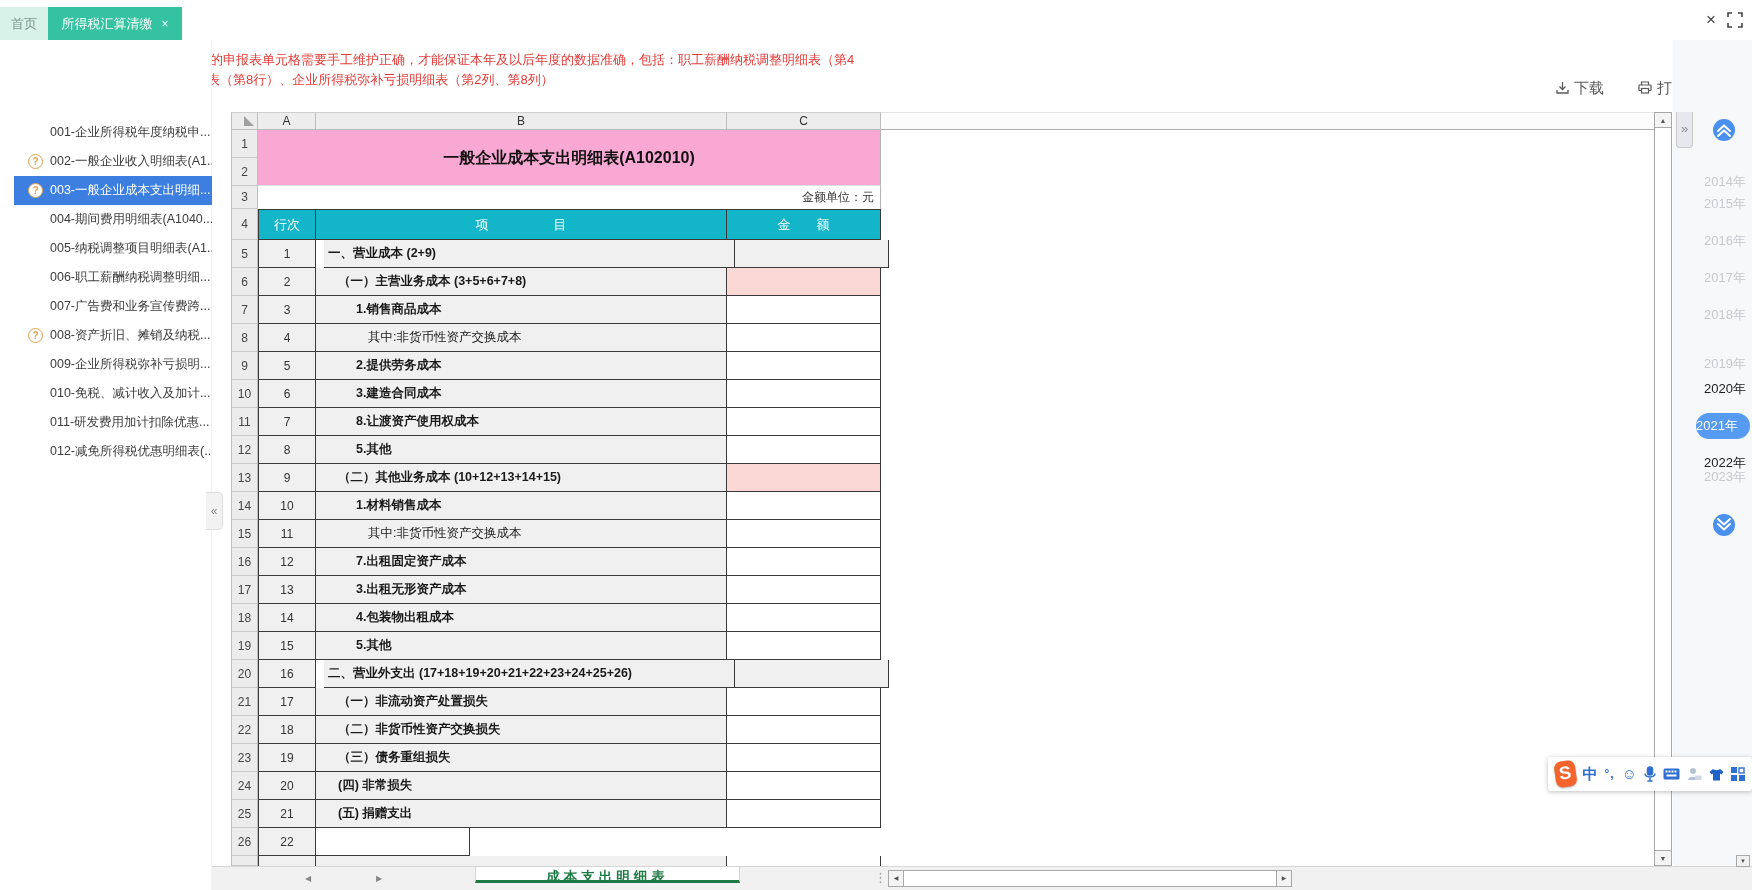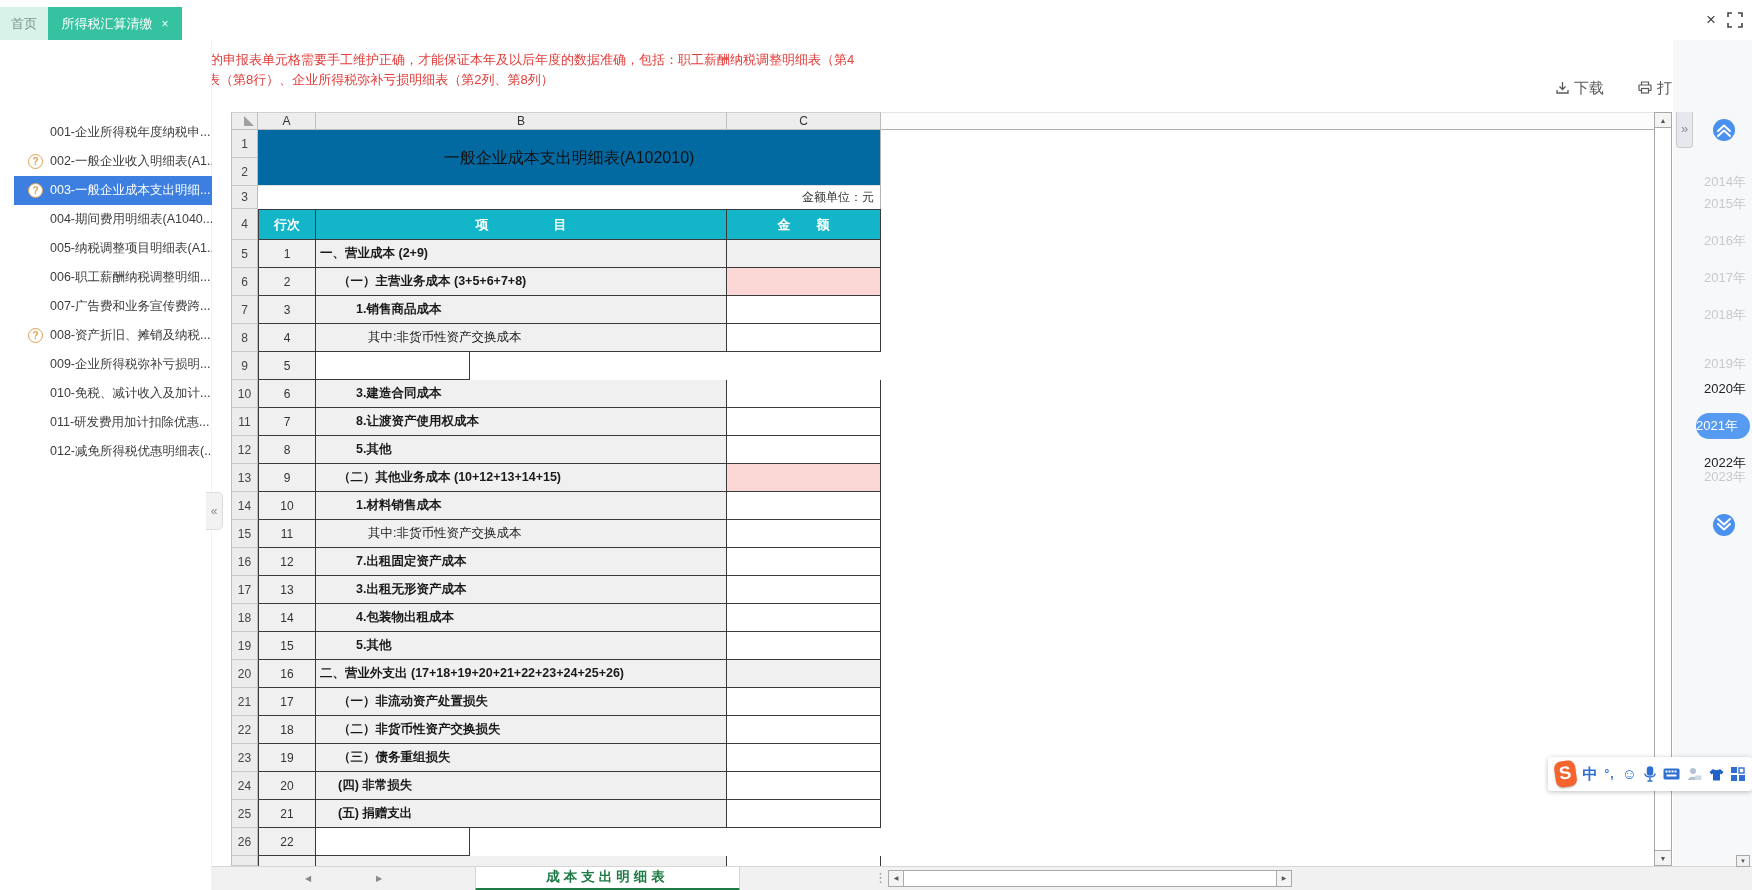--- a/index.html
+++ b/index.html
@@ -47,39 +47,39 @@
   .colhead-ext{position:absolute;left:881px;top:112px;width:773px;height:18px;background:#fcfcfd;
     border-bottom:1px solid #b0b0b0;border-top:1px solid #e4e4e4;}
 
   .preblock{position:absolute;left:231px;top:130px;display:flex;}
   .gutcol{display:flex;flex-direction:column;}
   .cellg{width:27px;background:#ececec;border-right:1px solid #bdbdbd;border-bottom:1px solid #c9c9c9;
     border-left:1px solid #bdbdbd;font-size:12px;color:#444;display:flex;align-items:center;justify-content:center;}
   .g28{height:28px;} .g23{height:23px;} .g31{height:31px;} .g10{height:10px;}
   .rightcol{display:flex;flex-direction:column;width:623px;}
   .title-cell{height:56px;border-right:1px solid #b4b4b4;border-bottom:1px solid #e0e0e0;
-    text-align:center;line-height:56px;font-size:16px;font-weight:normal;color:#111;background:#0369a1;}
+    text-align:center;line-height:56px;font-size:16px;font-weight:bold;color:#111;background:#f9a8d4;}
   .r3cell{height:23px;border-right:1px solid #b4b4b4;text-align:right;font-size:12px;color:#333;
     line-height:22px;padding-right:6px;background:#fff;}
 
   .hdr-row{position:absolute;left:231px;top:209px;display:flex;height:31px;}
-  .hx{background:#13b5c9;color:#fff;font-weight:bold;font-size:13px;display:flex;align-items:center;
+  .hx{background:#13b5c9;color:#fff;font-weight:normal;font-size:13px;display:flex;align-items:center;
     justify-content:center;border-right:1px solid #3a3a3a;border-bottom:1px solid #3a3a3a;border-top:1px solid #3a3a3a;}
   .hx.ha{width:58px;border-left:1px solid #3a3a3a;} .hx.hb{width:411px;} .hx.hc{width:154px;}
 
   .grid-rows{position:absolute;left:231px;top:240px;}
   .grow{display:flex;height:28px;}
   .grow .cellg{height:28px;}
   .fcell{border-right:1px solid #3a3a3a;border-bottom:1px solid #3a3a3a;height:28px;}
   .a-val{width:58px;background:#f0f0f0;border-left:1px solid #3a3a3a;font-size:12px;color:#333;
     display:flex;align-items:center;justify-content:center;}
   .b-item{width:411px;background:#f0f0f0;font-size:12.5px;font-weight:bold;color:#1a1a1a;
     line-height:27px;white-space:nowrap;overflow:hidden;}
   .b-item.nm{font-weight:normal;}
-  .ind0{padding-left:4px;} .ind1{padding-left:22px;} .ind2{padding-left:40px;} .ind3{padding-left:52px;}
+  .ind0{padding-left:4px;margin-left:8px;} .ind1{padding-left:22px;} .ind2{padding-left:40px;} .ind3{padding-left:52px;}
   .c-amt{width:154px;background:#fff;}
   .bg-gray{background:#f0f0f0;} .bg-pink{background:#fbd8d5;} .bg-white{background:#fff;}
   .partrow{position:absolute;left:231px;top:856px;display:flex;height:10px;overflow:hidden;}
   .partrow .cellg{height:10px;}
   .partrow .fcell{height:10px;border-bottom:none;}
 
   
   .vscroll{position:absolute;left:1654px;top:112px;width:18px;height:754px;background:#fff;
     border:1px solid #a9a9a9;}
   .vs-top,.vs-bot{position:absolute;left:0;width:16px;height:15px;background:#f4f4f4;color:#555;
@@ -97,21 +97,21 @@
   .chev-up{top:7px;} .chev-down{top:402px;}
   .year{position:absolute;right:6px;height:26px;line-height:26px;font-size:13px;color:#222;
     text-align:right;cursor:pointer;white-space:nowrap;}
   .year.dim{color:#c6c9ce;}
   .year.selected{right:2px;width:54px;text-align:left;background:#569af2;color:#fff;border-radius:13px;margin-left:32px;}
 
   
   .bottombar{position:absolute;left:212px;top:866px;width:1540px;height:24px;background:#f1f1f2;
     border-top:1px solid #d6d6d6;}
   .bb-arrow{position:absolute;top:0;height:24px;line-height:24px;font-size:8px;color:#888;cursor:pointer;}
-  .sheet-tab{position:absolute;left:263px;top:0;width:265px;height:24px;background:#fff;
+  .sheet-tab{position:absolute;left:263px;top:0;width:265px;height:16px;background:#fff;
     border-left:1px solid #d5d5d5;border-right:1px solid #d5d5d5;border-bottom:3px solid #1e7a45;
     color:#1e7a45;font-size:13.5px;font-weight:bold;letter-spacing:4px;text-align:center;line-height:20px;cursor:pointer;}
   .bb-dots{position:absolute;left:662px;top:0;height:24px;line-height:22px;color:#999;font-size:13px;cursor:pointer;}
   .hscroll{position:absolute;left:676px;top:3px;width:404px;height:17px;background:#fff;border:1px solid #a9a9a9;}
   .hs-left,.hs-right{position:absolute;top:0;width:15px;height:15px;background:#f4f4f4;color:#555;
     font-size:6px;text-align:center;line-height:15px;cursor:pointer;}
   .hs-left{left:0;border-right:1px solid #a9a9a9;}
   .hs-right{right:0;border-left:1px solid #a9a9a9;}
   .mini-down{position:absolute;left:1736px;top:855px;width:14px;height:12px;background:#f1f1f2;
     border:1px solid #a9a9a9;color:#555;font-size:6px;line-height:10px;text-align:center;cursor:pointer;}
@@ -235,20 +235,21 @@
       </div>
       <div class="grow">
         <div class="cellg">8</div>
         <div class="fcell a-val">4</div>
         <div class="fcell b-item ind3 nm">其中:非货币性资产交换成本</div>
         <div class="fcell c-amt bg-white"></div>
       </div>
       <div class="grow">
         <div class="cellg">9</div>
         <div class="fcell a-val">5</div>
+        <div class="fcell b-item ind2">2.提供劳务成本</div>
         <div class="fcell c-amt bg-white"></div>
       </div>
       <div class="grow">
         <div class="cellg">10</div>
         <div class="fcell a-val">6</div>
         <div class="fcell b-item ind2">3.建造合同成本</div>
         <div class="fcell c-amt bg-white"></div>
       </div>
       <div class="grow">
         <div class="cellg">11</div>

